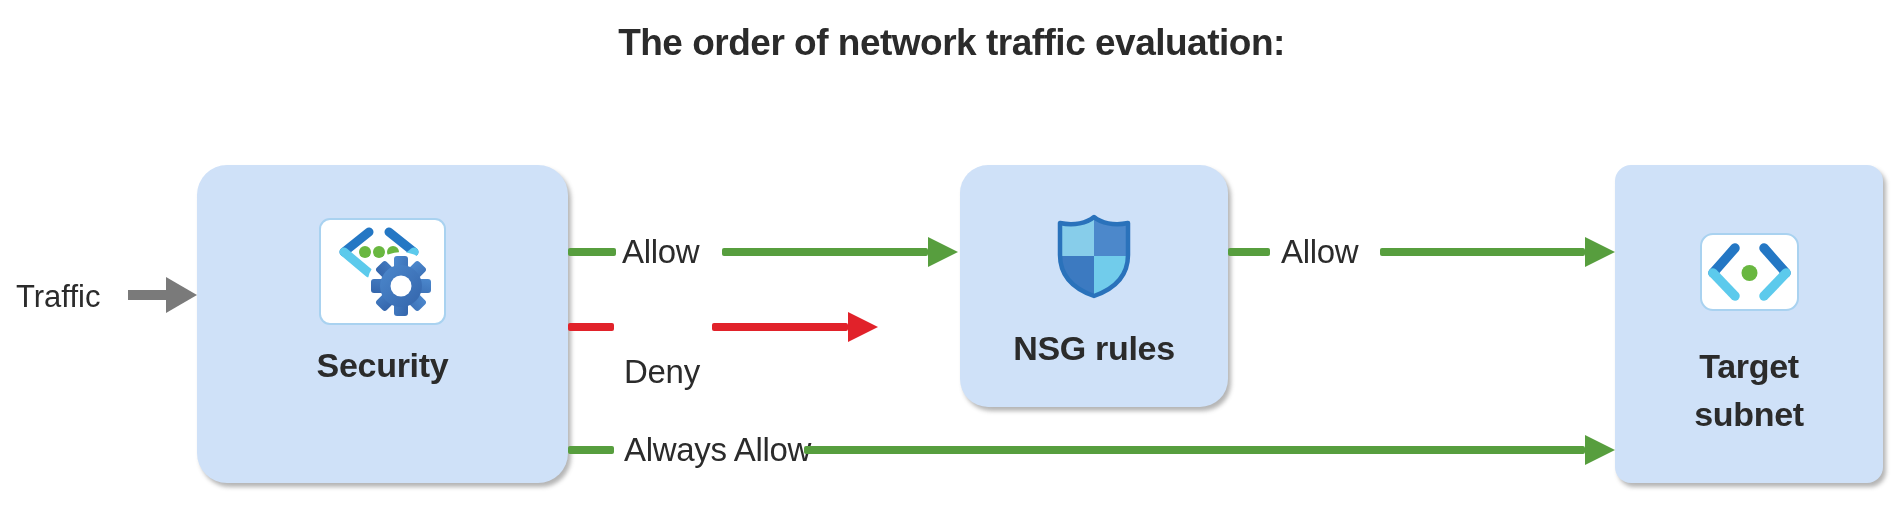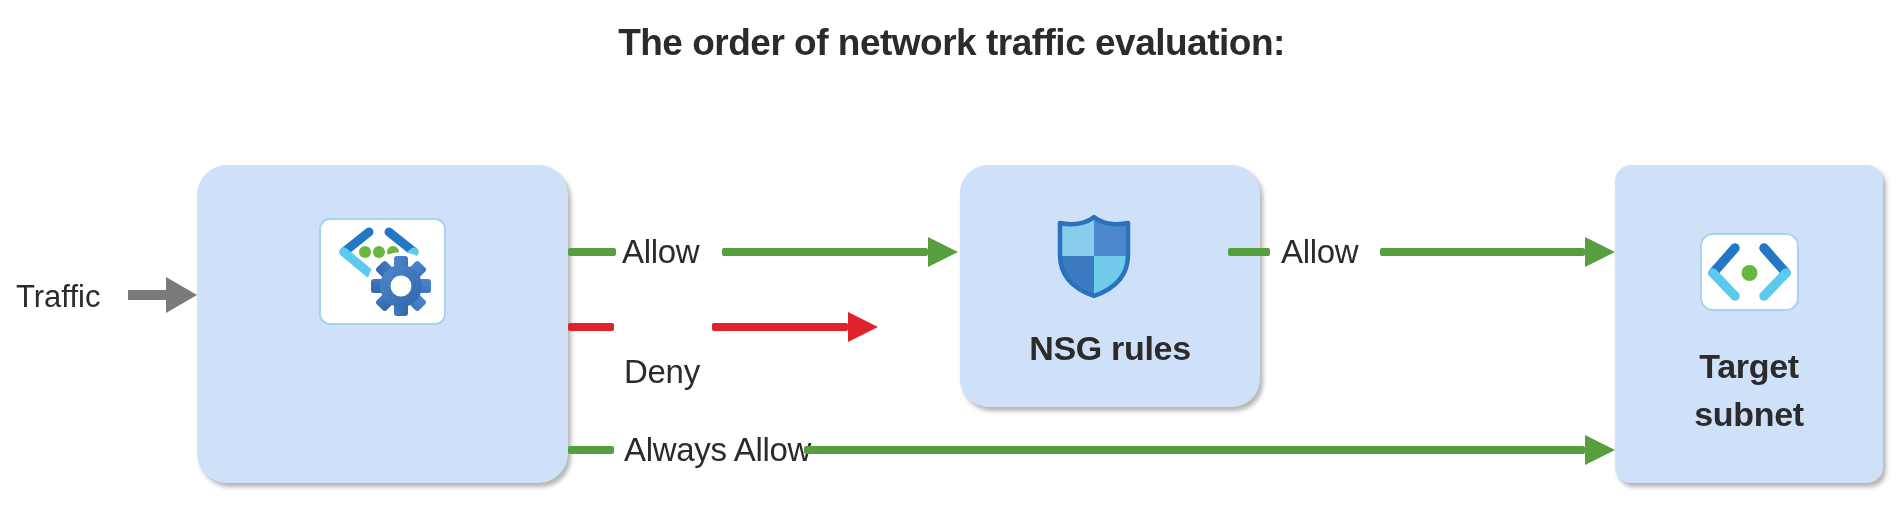--- a/index.html
+++ b/index.html
@@ -117,39 +117,40 @@
             <rect x="-7" y="-30" width="14" height="60" rx="3" transform="rotate(45)"></rect>
             <rect x="-7" y="-30" width="14" height="60" rx="3" transform="rotate(90)"></rect>
             <rect x="-7" y="-30" width="14" height="60" rx="3" transform="rotate(135)"></rect>
             <circle r="21"></circle>
           </g>
           <circle r="10.5" fill="#ffffff"></circle>
         </g>
       </svg>
     </div>
     <div class="node-label" style="top:176px;">
+      <div>Security</div>
     </div>
   </div>
 
   <div class="edge-seg allow" style="left:568px; top:248px; width:48px;"></div>
   <div class="edge-label" style="left:622px; top:232px;">Allow</div>
   <div class="arrow-shaft allow" style="left:722px; top:248px; width:206px;"></div>
   <div class="arrow-head allow" style="left:928px; top:237px;"></div>
 
   <div class="edge-seg deny" style="left:568px; top:323px; width:46px;"></div>
   <div class="edge-label" style="left:624px; top:307px;margin-top:45px;">Deny</div>
   <div class="arrow-shaft deny" style="left:712px; top:323px; width:136px;"></div>
   <div class="arrow-head deny" style="left:848px; top:312px;"></div>
 
   <div class="edge-seg allow" style="left:568px; top:446px; width:46px;"></div>
   <div class="edge-label" style="left:624px; top:430px;">Always Allow</div>
   <div class="arrow-shaft allow" style="left:804px; top:446px; width:781px;"></div>
   <div class="arrow-head allow" style="left:1585px; top:435px;"></div>
 
-  <div class="node" style="left:960px; top:165px; width:268px; height:242px; border-radius:28px;padding-left:32px;">
+  <div class="node" style="left:960px; top:165px; width:268px; height:242px; border-radius:28px;">
     <svg width="76" height="86" viewBox="0 0 76 86" style="position:absolute; left:96px; top:48px;">
       <defs>
         <clipPath id="shieldClip">
           <path d="M38,4 C31,10 18,13 4,10 L4,42 C4,63 18,76 38,83 C58,76 72,63 72,42 L72,10 C58,13 45,10 38,4 Z"></path>
         </clipPath>
       </defs>
       <g clip-path="url(#shieldClip)">
         <rect x="0" y="0" width="38" height="43" fill="#87cdea"></rect>
         <rect x="38" y="0" width="38" height="43" fill="#4c88cb"></rect>
         <rect x="0" y="43" width="38" height="43" fill="#3c7ac1"></rect>

